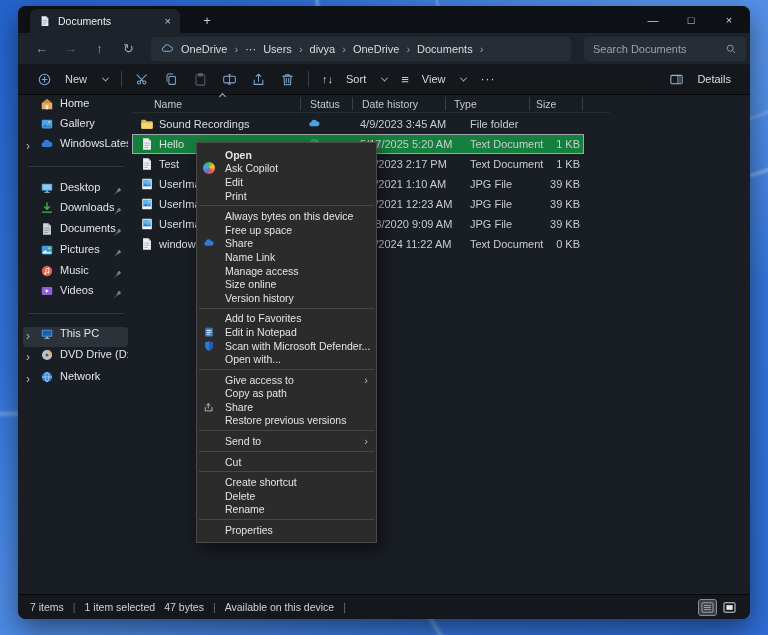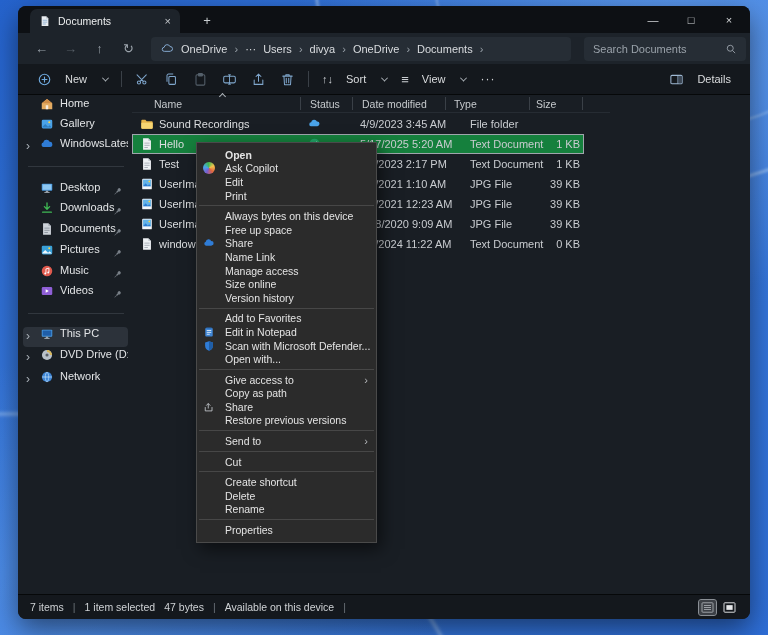--- a/index.html
+++ b/index.html
@@ -401,21 +401,21 @@
     </div>
   </div>
 
   <div class="files">
     <div class="fhead">
       <span class="sortcaret"></span>
       <span class="hcol" style="left:22px">Name</span>
       <span class="hline" style="left:168px"></span>
       <span class="hcol" style="left:178px">Status</span>
       <span class="hline" style="left:220px"></span>
-      <span class="hcol" style="left:230px">Date modified</span>
+      <span class="hcol" style="left:230px">Date history</span>
       <span class="hline" style="left:313px"></span>
       <span class="hcol" style="left:322px">Type</span>
       <span class="hline" style="left:397px"></span>
       <span class="hcol" style="left:404px">Size</span>
       <span class="hline" style="left:450px"></span>
     </div>
     <div class="rows">
 
       <div class="frow" style="top:0">
         <svg class="ficon" viewBox="0 0 16 16">

